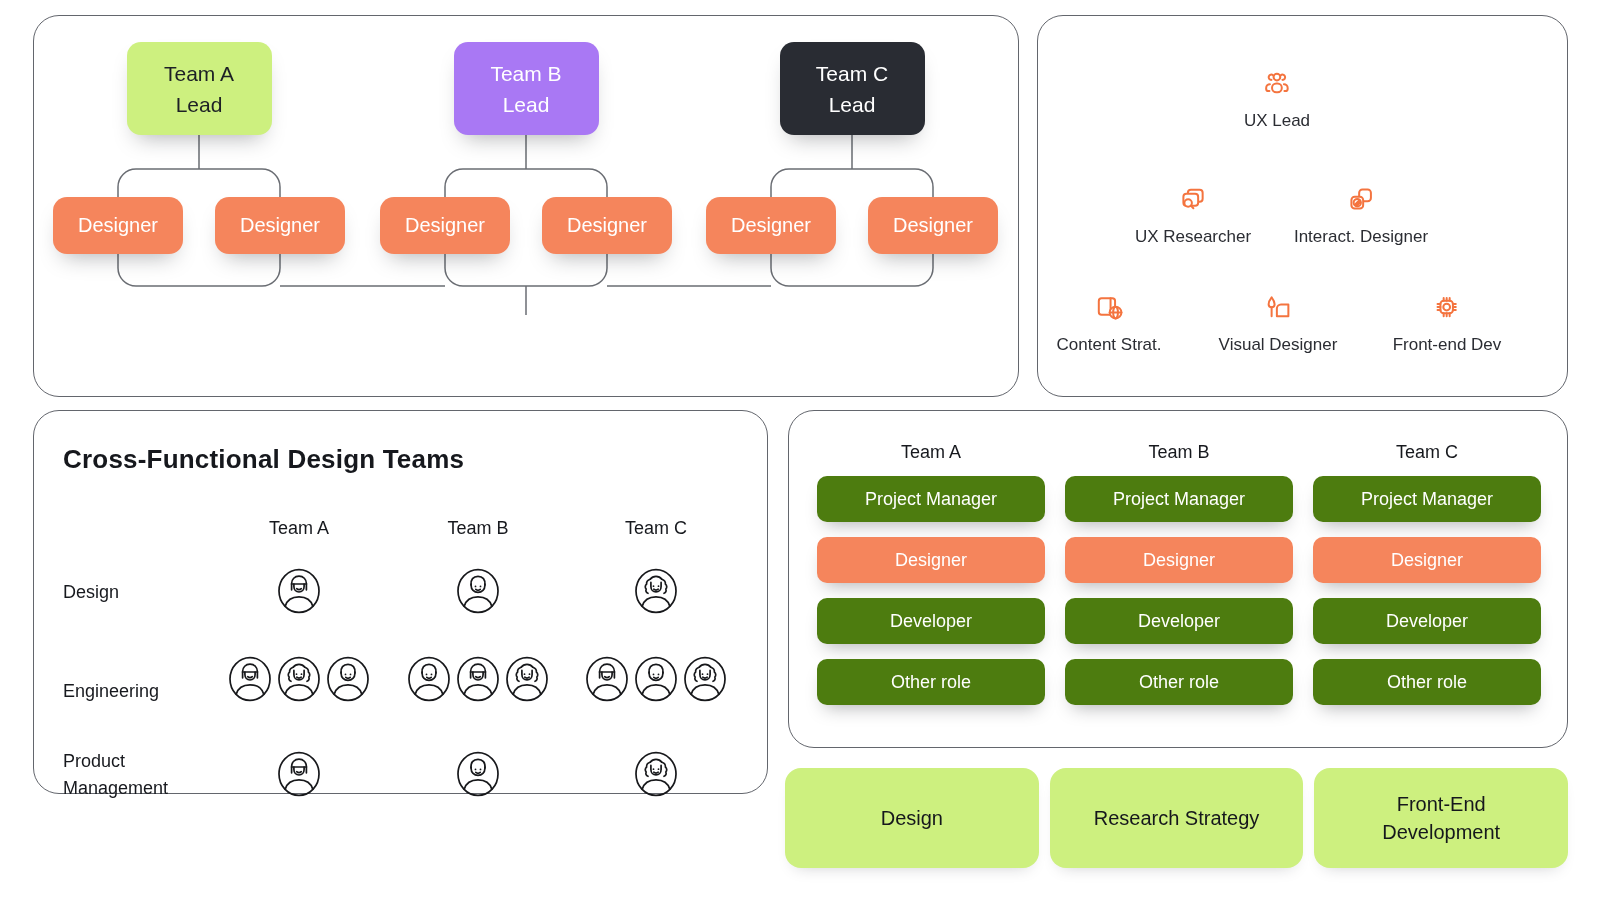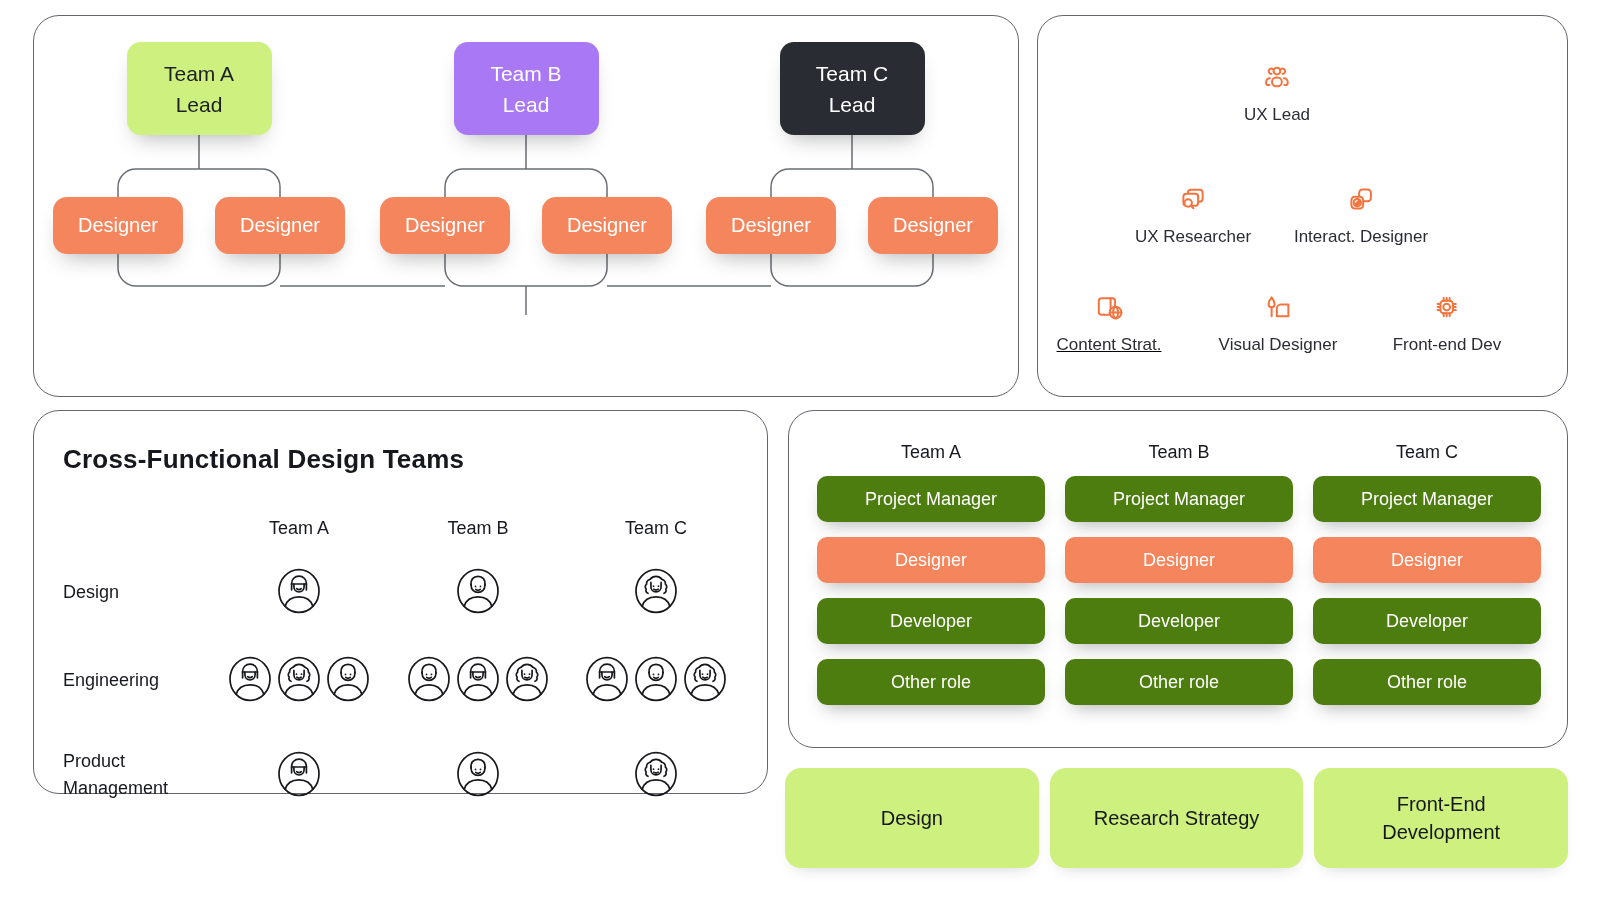--- a/index.html
+++ b/index.html
@@ -127,21 +127,21 @@
         <div class="box lead lead--dark" style="left: 745.5px; top: 26px;">
           <div>Team C</div>
           <div>Lead</div>
         </div>
         <div class="box designer" style="left: 672px; top: 181px;">Designer</div>
         <div class="box designer" style="left: 834px; top: 181px;">Designer</div>
       </div>
   </div>
 
   <div id="panel-roles" class="panel">
-      <div class="role-item" style="left: 239px; top: 46px;">
+      <div class="role-item" style="left: 239px; top: 52px;">
         <span><svg viewBox="0 0 24 24" width="30" height="30">
             <g fill="none" stroke="#f4743f" stroke-width="1.6" stroke-linecap="round" stroke-linejoin="round">
               <circle cx="12" cy="7.2" r="2.7"></circle>
               <path d="M8.9 5.8 a2.1 2.1 0 1 0 -1.3 3.7"></path>
               <path d="M15.1 5.8 a2.1 2.1 0 1 1 1.3 3.7"></path>
               <rect x="8.1" y="12.4" width="7.8" height="7" rx="3.4"></rect>
               <path d="M6 18.4 h-.9 a1.7 1.7 0 0 1 -1.7-1.7 v-.8 a3 3 0 0 1 3-3"></path>
               <path d="M18 18.4 h.9 a1.7 1.7 0 0 0 1.7-1.7 v-.8 a3 3 0 0 0 -3-3"></path>
             </g>
           </svg></span>
@@ -162,21 +162,21 @@
         <span><svg viewBox="0 0 24 24" width="30" height="30">
             <g fill="none" stroke="#f4743f" stroke-width="1.6" stroke-linecap="round" stroke-linejoin="round">
               <rect x="10.6" y="4.4" width="9.4" height="9.4" rx="2.6"></rect>
               <rect x="4.4" y="10.2" width="9.4" height="9.4" rx="2.6" fill="#fff"></rect>
               <circle cx="9.1" cy="14.9" r="2.9"></circle>
               <path d="M7.2 16.6 L10.8 13 M8.6 17.4 L11.4 14.6"></path>
             </g>
           </svg></span>
         <div class="lbl">Interact. Designer</div>
       </div>
-      <div class="role-item" style="left: 71px; top: 276px; text-decoration: underline;">
+      <div class="role-item" style="left: 71px; top: 276px;">
         <span><svg viewBox="0 0 24 24" width="30" height="30">
             <g fill="none" stroke="#f4743f" stroke-width="1.6" stroke-linecap="round" stroke-linejoin="round">
               <rect x="4.2" y="5" width="13" height="13.2" rx="2.2"></rect>
               <path d="M13.6 5 V18.2"></path>
               <circle cx="17.6" cy="16.4" r="4.7" fill="#fff"></circle>
               <ellipse cx="17.6" cy="16.4" rx="1.9" ry="4.7"></ellipse>
               <path d="M12.9 16.4 h9.4"></path>
             </g>
           </svg></span>
         <div class="lbl">Content Strat.</div>
@@ -218,21 +218,21 @@
         <div class="avatar-group" style="left: 444px; top: 157px;">
           <svg width="44" height="46">
             <use href="#av-man-short"></use>
           </svg>
         </div>
         <div class="avatar-group" style="left: 622px; top: 157px;">
           <svg width="44" height="46">
             <use href="#av-woman-curly"></use>
           </svg>
         </div>
-        <div class="row-label" style="top: 256px;">Engineering</div>
+        <div class="row-label" style="top: 267px;">Engineering</div>
         <div class="avatar-group" style="left: 265px; top: 245px;">
           <svg width="44" height="46">
             <use href="#av-woman-bob"></use>
           </svg>
           <svg width="44" height="46">
             <use href="#av-woman-curly"></use>
           </svg>
           <svg width="44" height="46">
             <use href="#av-man-short"></use>
           </svg>

